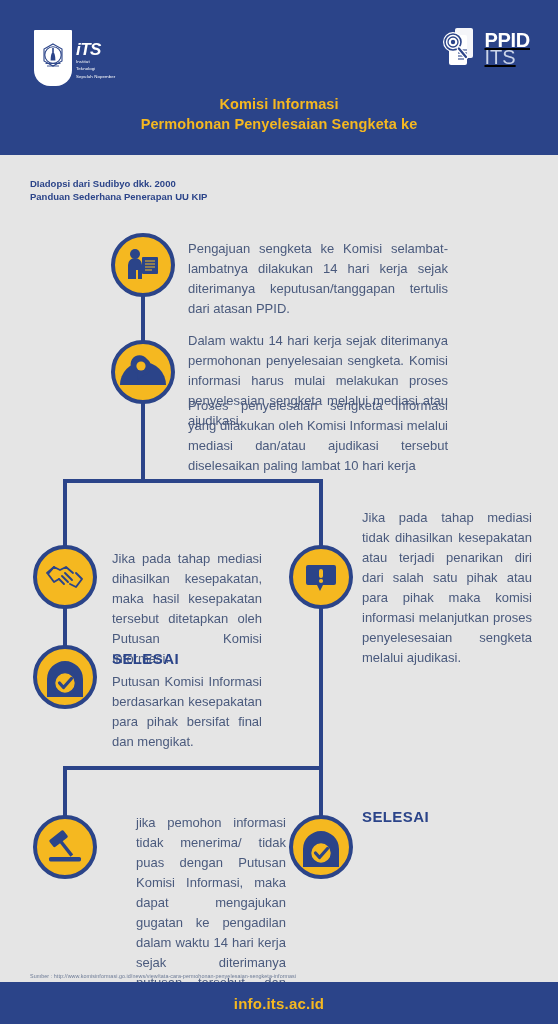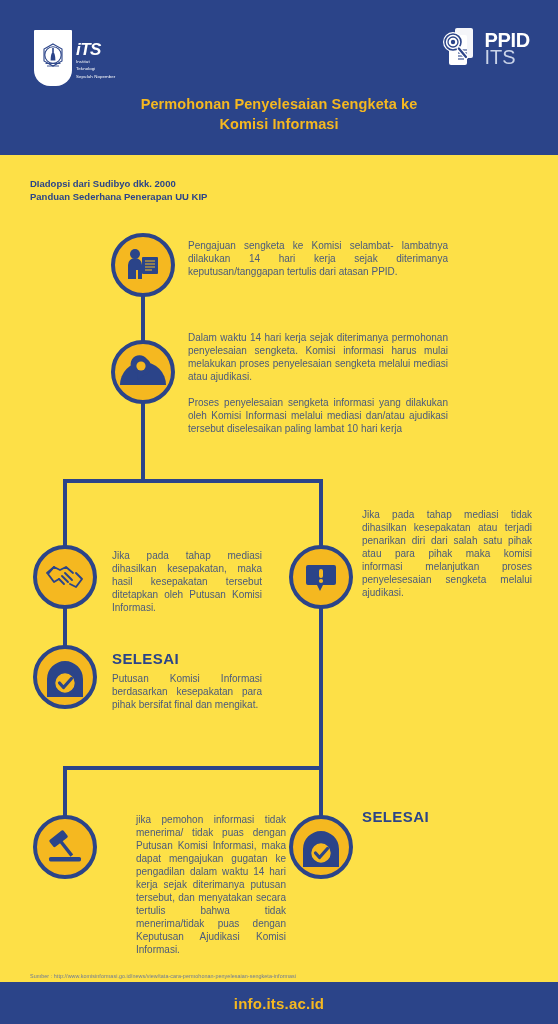--- a/index.html
+++ b/index.html
@@ -5,21 +5,21 @@
   * { box-sizing: border-box; margin: 0; padding: 0; }
   html, body {
     width: 558px; height: 1024px;
     background: #ffffff;
     font-family: "Liberation Sans", sans-serif;
     overflow: hidden;
   }
   #page {
     position: relative;
     width: 558px; height: 1024px;
-    background: #fde047;
+    background: #e5e5e5;
   }
 
   
   .header {
     position: absolute; left: 0; top: 0;
     width: 558px; height: 155px;
     background: #2B4489;
   }
   .its-logo {
     position: absolute; left: 34px; top: 30px;
@@ -38,21 +38,21 @@
     letter-spacing: -0.5px; line-height: 15px;
     font-style: italic;
   }
   .its-logo .words .small {
     font-size: 4.4px; color: #ffffff; line-height: 5.4px;
     letter-spacing: 0.1px; margin-top: 2px;
   }
 
   .ppid-logo {
     position: absolute; right: 28px; top: 25px;
-    display: flex; align-items: center; gap: 2px;
+    display: flex; align-items: center; gap: 2px; text-decoration: underline;
   }
   .ppid-logo .glyph { width: 44px; height: 46px; }
   .ppid-logo .ptxt { line-height: 1; }
   .ppid-logo .ptxt .l1 {
     font-size: 20px; font-weight: bold; color: #ffffff; letter-spacing: -0.3px;
   }
   .ppid-logo .ptxt .l2 {
     font-size: 20px; color: #c9d3e8; letter-spacing: 0px; margin-top: -3px;
   }
 
@@ -81,22 +81,22 @@
     border: 4px solid #2B4489;
     display: flex; align-items: center; justify-content: center;
     overflow: hidden;
   }
   .icon-circle svg { display: block; }
 
   
   .body-text {
     position: absolute;
     color: #4A5A7D;
-    font-size: 10px;
-    line-height: 13px;
+    font-size: 13px;
+    line-height: 20px;
     text-align: justify;
   }
   .done-label {
     position: absolute;
     color: #2B4489;
     font-size: 15px;
     font-weight: bold;
     letter-spacing: 0.4px;
   }
 
@@ -164,22 +164,22 @@
           <line x1="19.8" y1="23.5" x2="27" y2="32" stroke="#2B4489" stroke-width="2.2" stroke-linecap="round"></line>
         </svg>
       </div>
       <div class="ptxt">
         <div class="l1">PPID</div>
         <div class="l2">ITS</div>
       </div>
     </div>
 
     <div class="header-title">
+      <div>Komisi Informasi</div>
       <div>Permohonan Penyelesaian Sengketa ke</div>
-      <div>Komisi Informasi</div>
     </div>
   </div>
 
   <div class="subtitle">
     <div>DIadopsi dari Sudibyo dkk. 2000</div>
     <div>Panduan Sederhana Penerapan UU KIP</div>
   </div>
 
   <div class="line" style="left:141px; top:296px; width:4px; height:48px;"></div>
   <div class="line" style="left:141px; top:400px; width:4px; height:82px;"></div>

